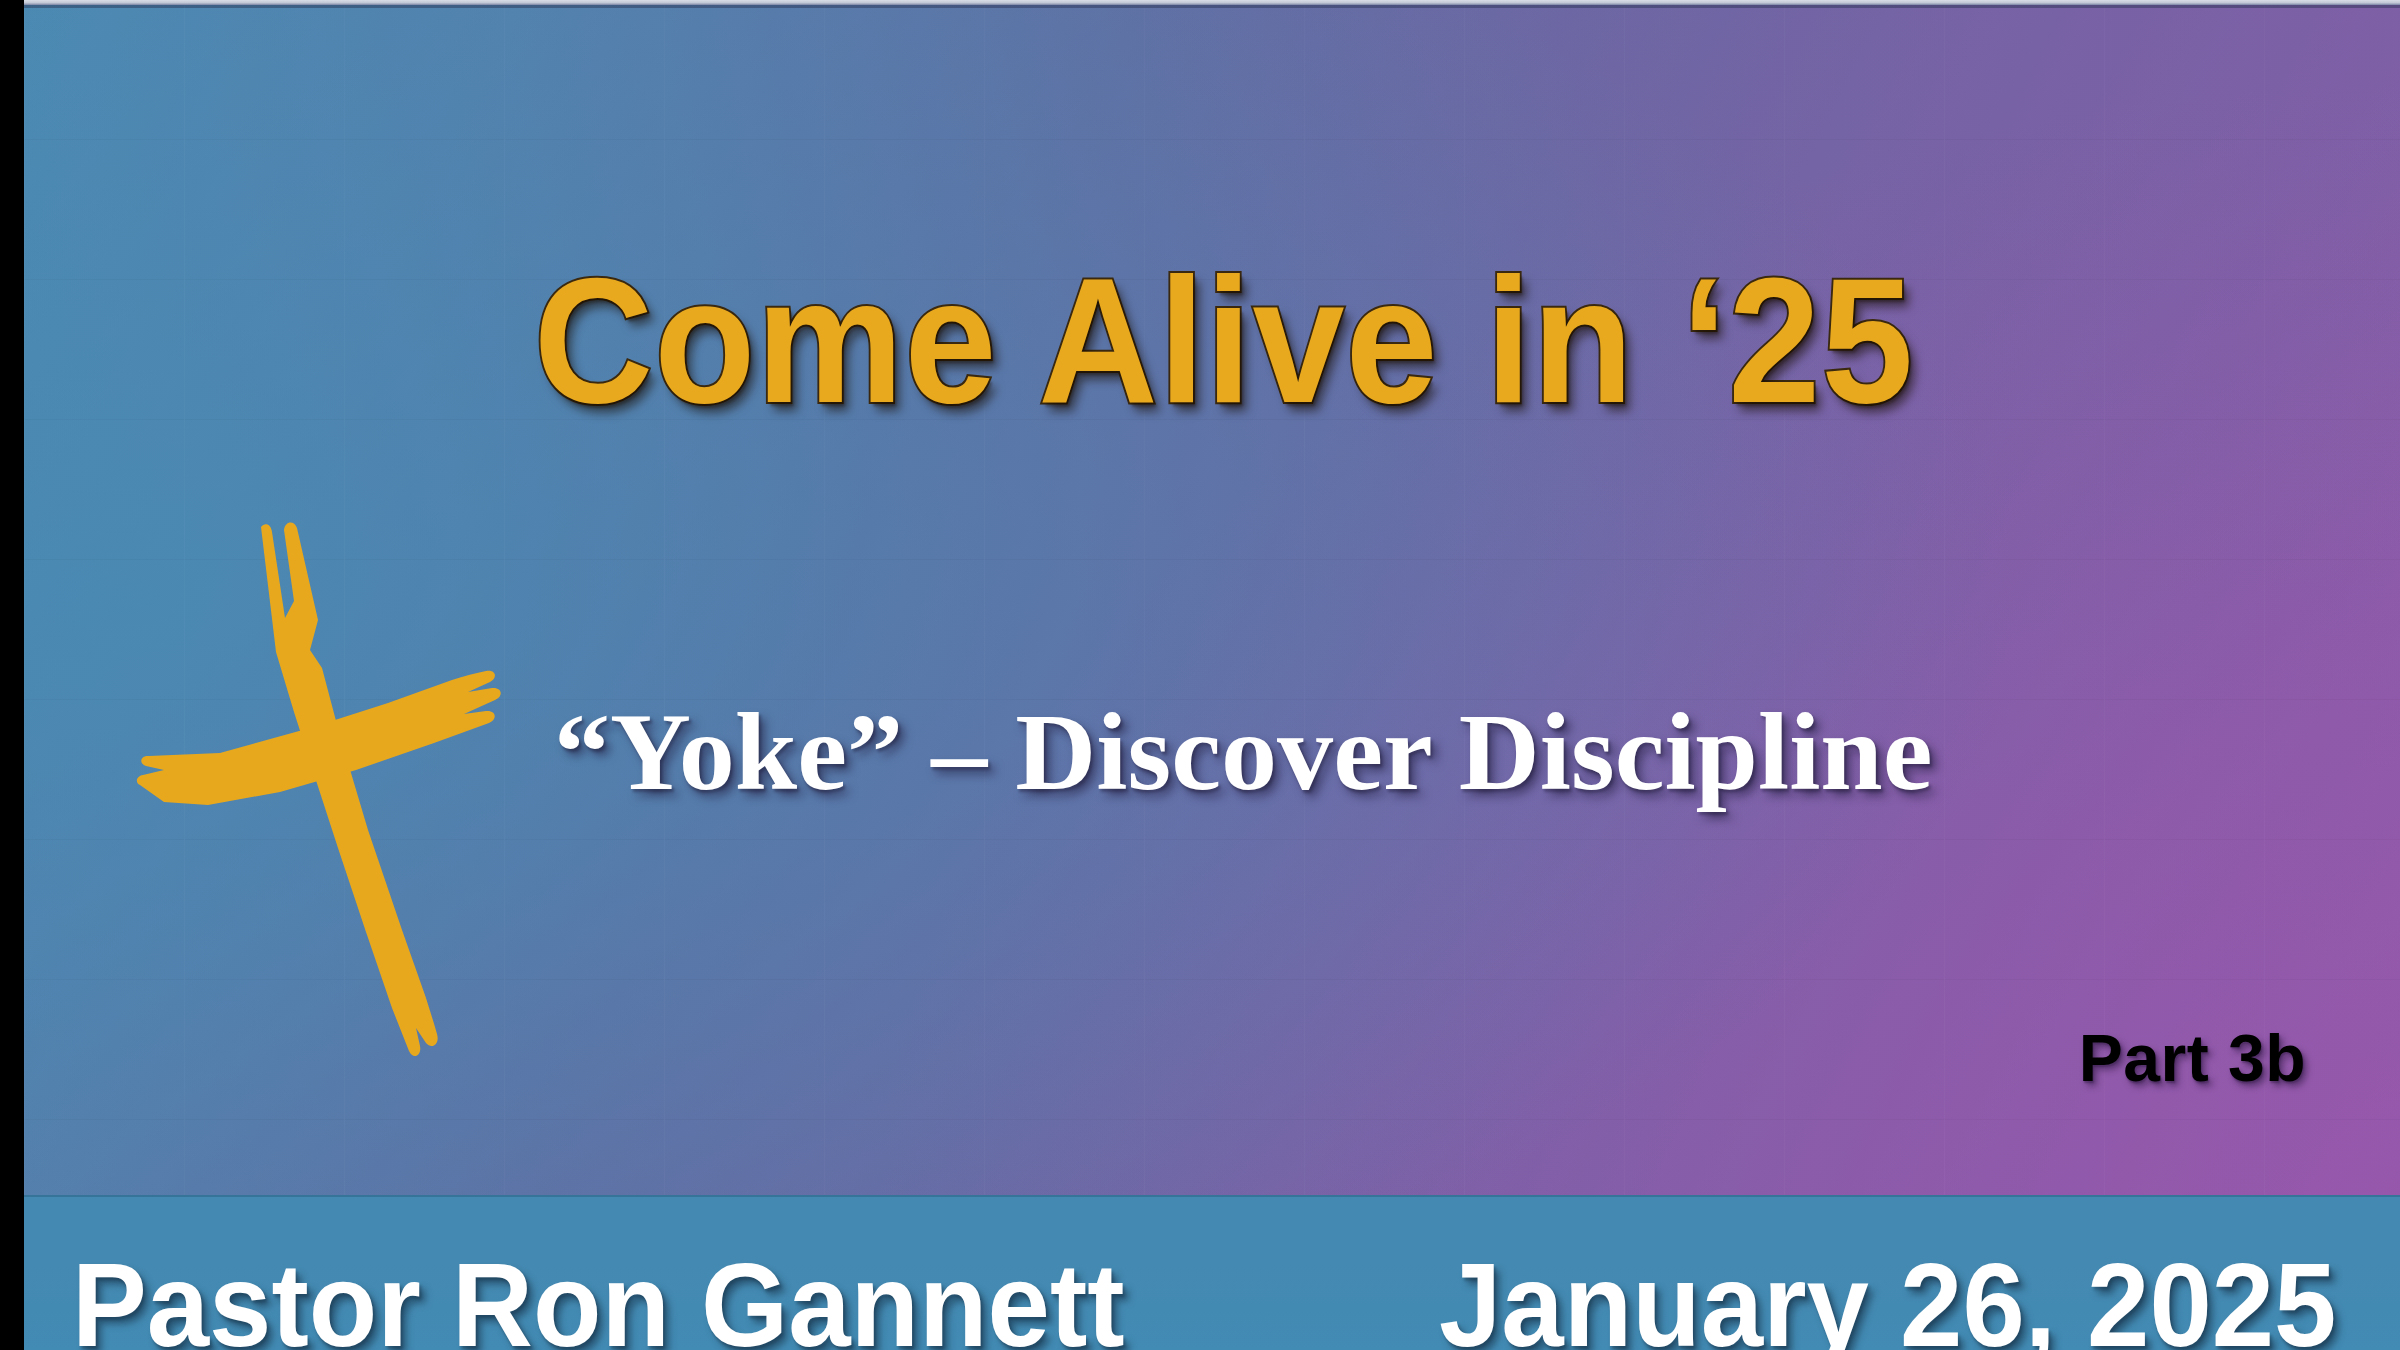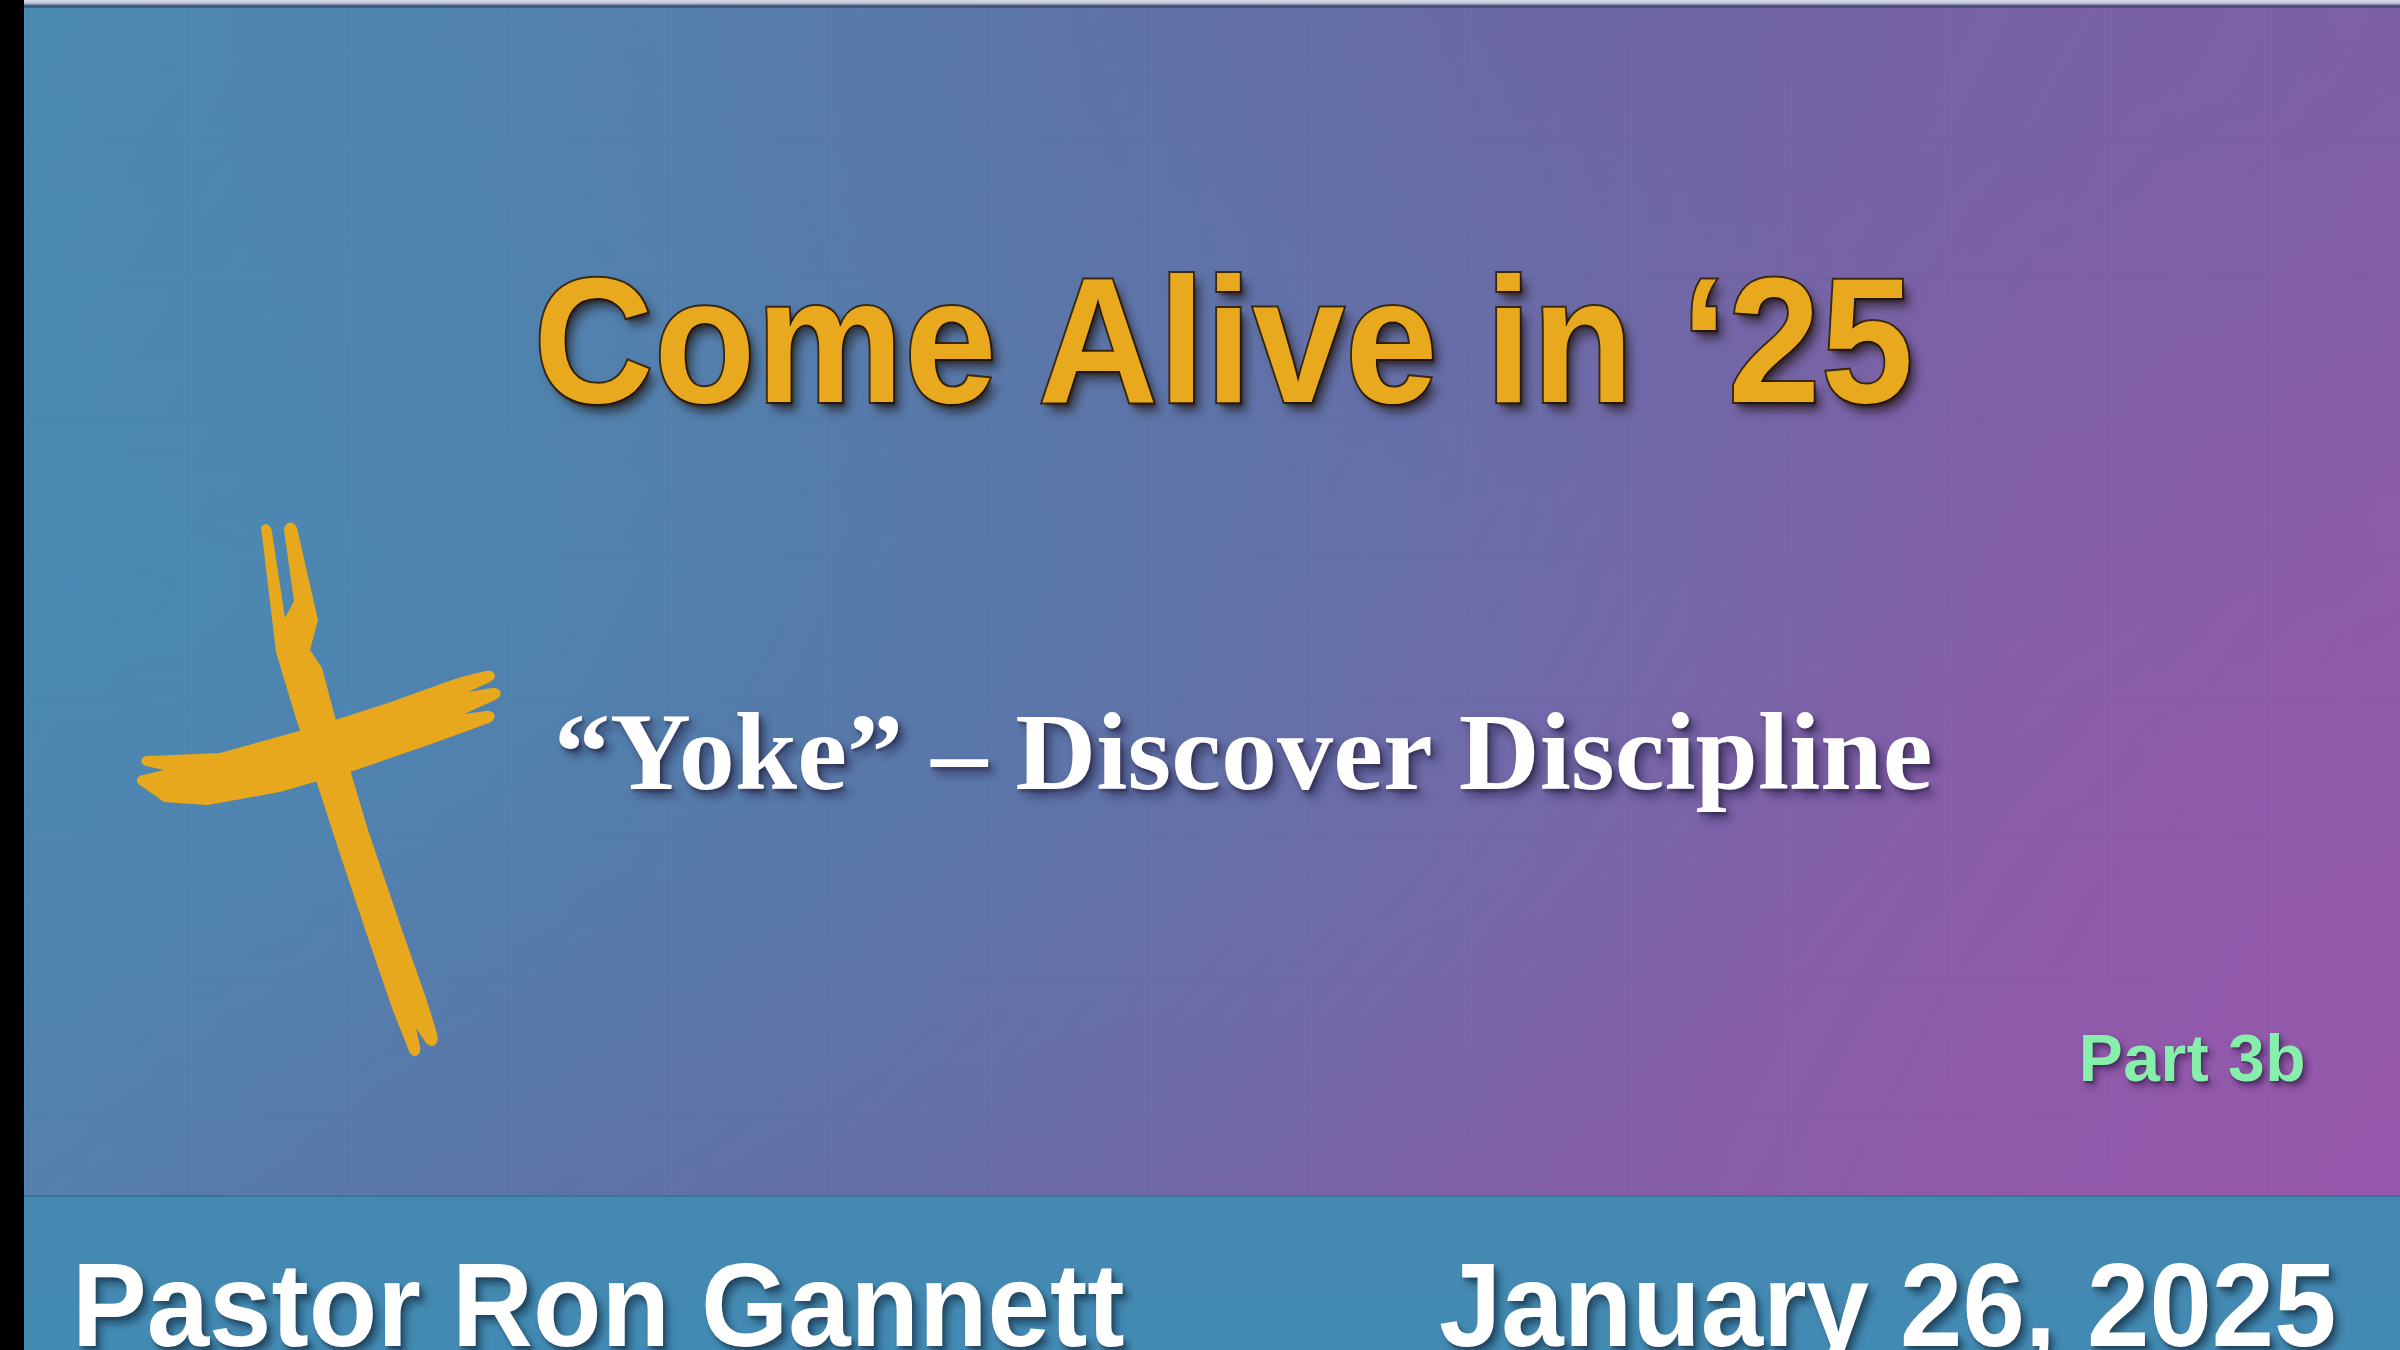--- a/index.html
+++ b/index.html
@@ -115,21 +115,21 @@
 
   
   .part-label {
     position: absolute;
     right: 118px;
     top: 1020px;
     font-family: "Liberation Sans", sans-serif;
     font-weight: bold;
     font-size: 66px;
     letter-spacing: 0.5px;
-    color: #86efac;
+    color: #000000;
     text-shadow:
       4px 5px 6px rgba(40,20,60,0.50),
       1px 2px 2px rgba(40,20,60,0.40);
     white-space: nowrap;
   }
 
   
   .footer-bar {
     position: absolute;
     left: 0;

